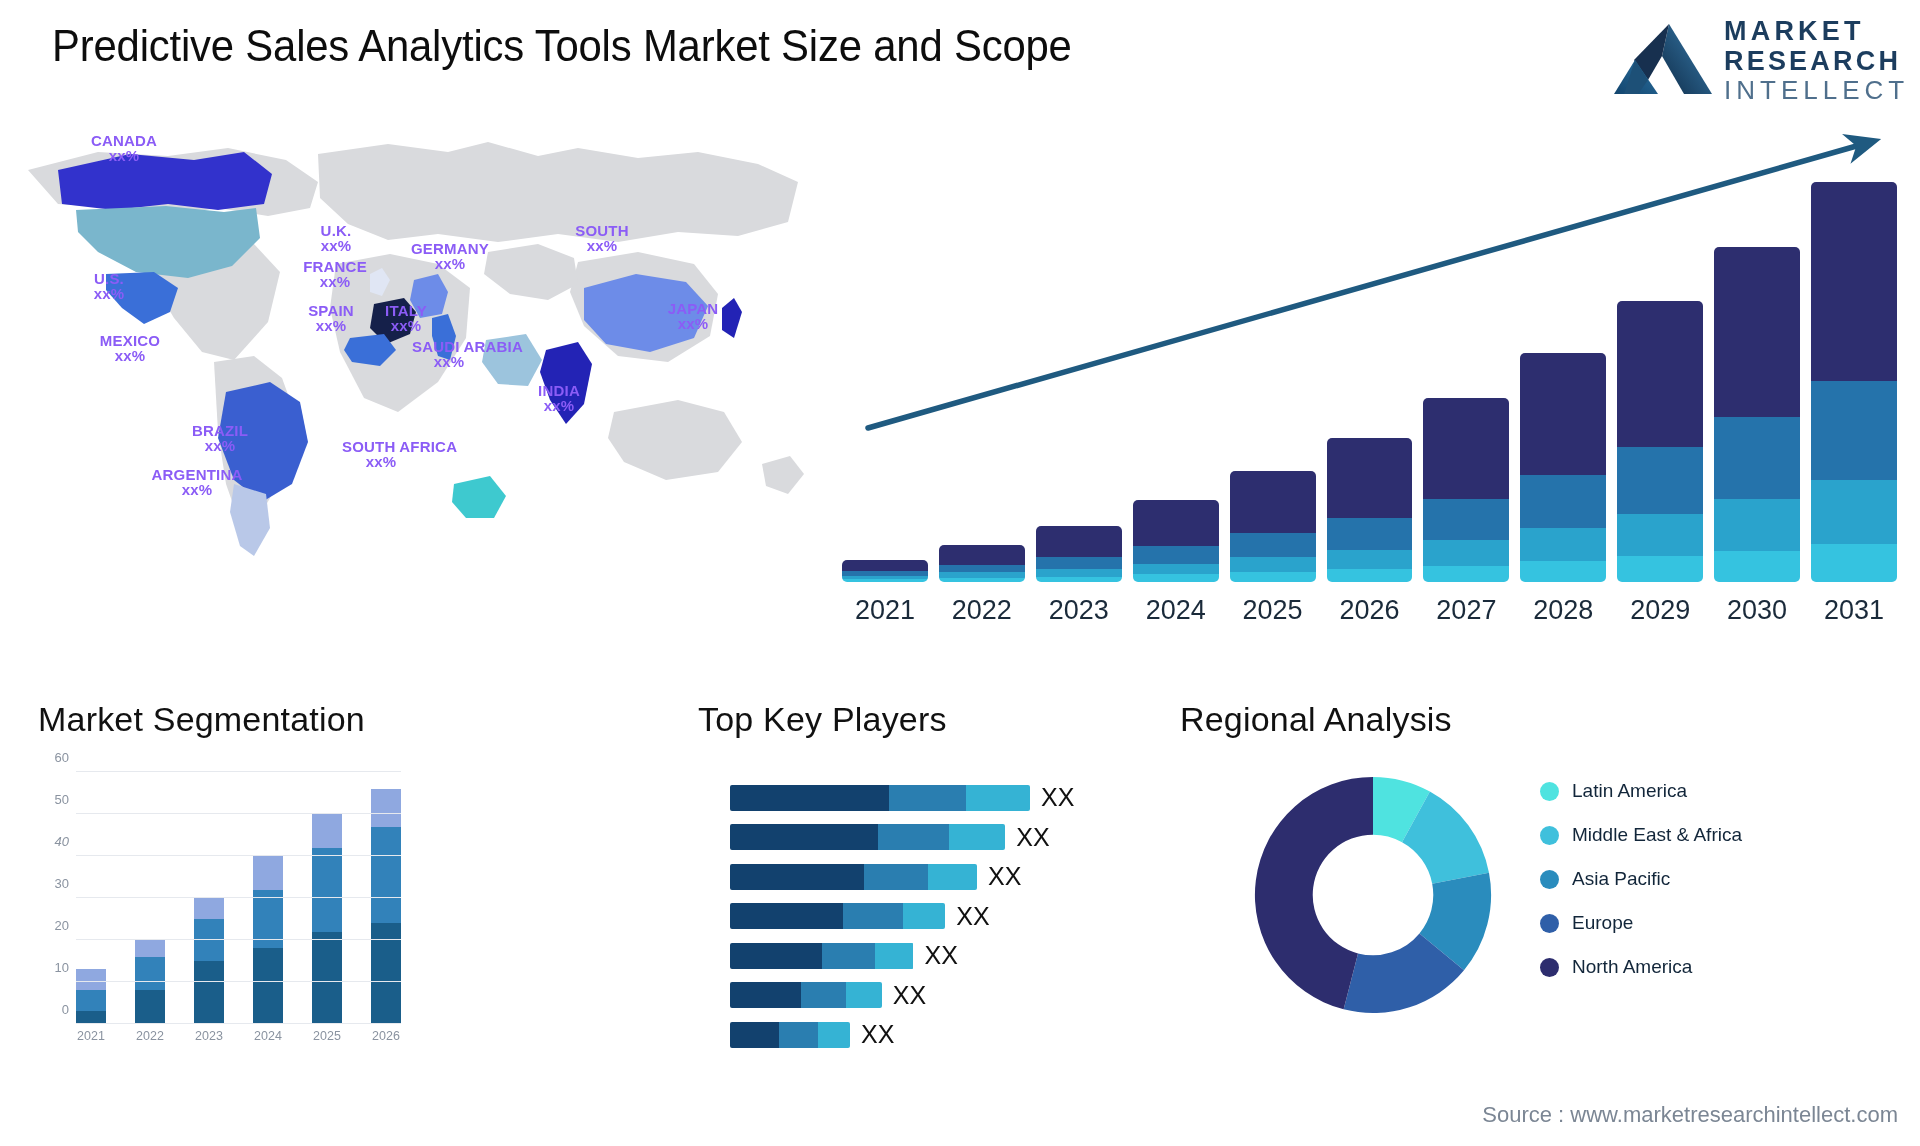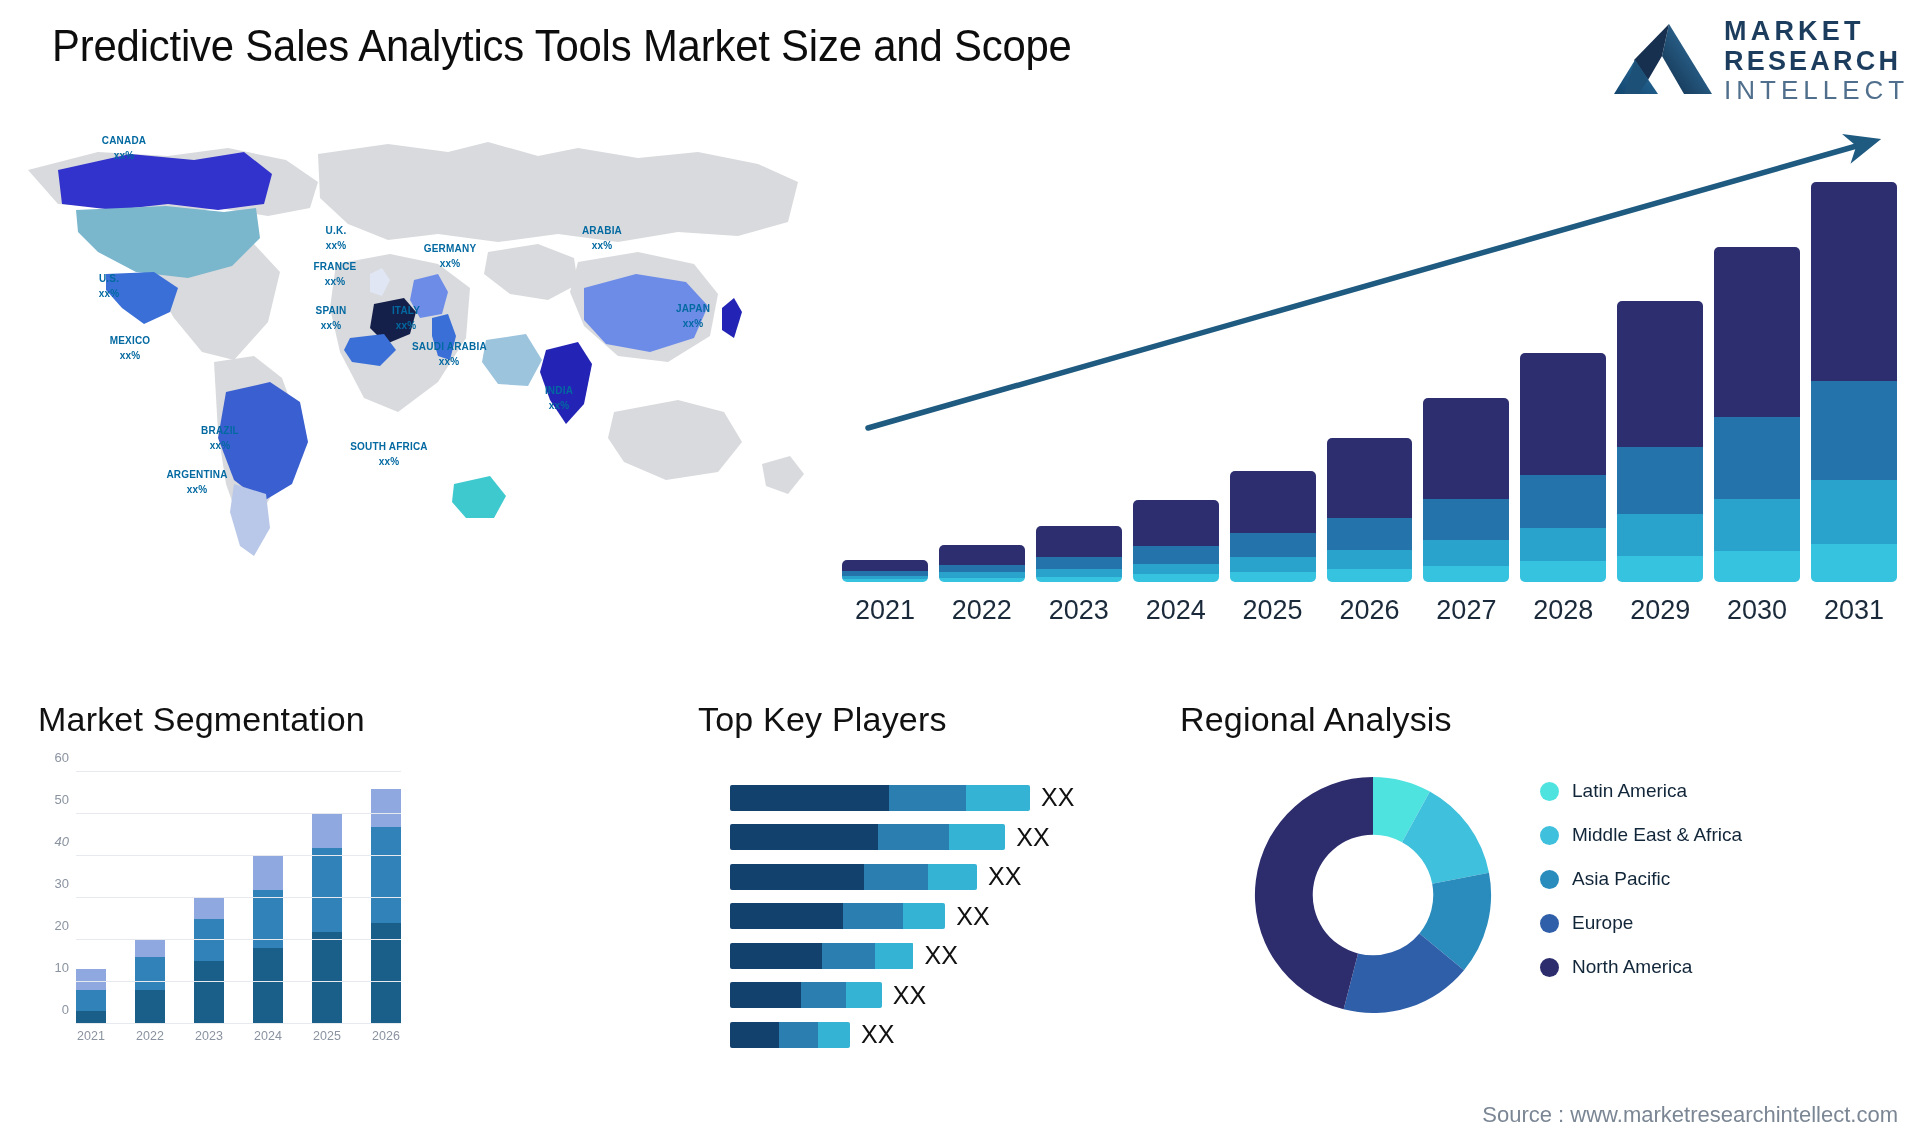--- a/index.html
+++ b/index.html
@@ -22,21 +22,21 @@
   #logo .mark { position:absolute; left:0; top:6px; width:102px; height:76px; }
   #logo .txt { position:absolute; left:112px; top:2px; }
   #logo .l1 { font-size:27px; font-weight:700; color:#1c3d5e; letter-spacing:4.2px; line-height:30px;}
   #logo .l2 { font-size:27px; font-weight:700; color:#1c3d5e; letter-spacing:3.2px; line-height:30px;}
   #logo .l3 { font-size:26px; font-weight:400; color:#4f6f8c; letter-spacing:5.0px; line-height:29px;}
 
   
   #map-wrap { position:absolute; left:18px; top:112px; width:800px; height:450px; }
   #map-wrap svg { width:100%; height:100%; display:block; }
   .map-label {
-    position:absolute; font-size:10px; font-weight:700; color:#0369a1;
+    position:absolute; font-size:15px; font-weight:700; color:#8b5cf6;
     line-height:14.5px; text-align:center; white-space:nowrap; letter-spacing:0.2px;
   }
 
   
   #mainchart { position:absolute; left:830px; top:120px; width:1080px; height:510px; }
   #mainchart .arrow { position:absolute; left:0; top:0; width:100%; height:100%; pointer-events:none;}
   .mbar-row { position:absolute; left:12px; bottom:48px; width:1055px; height:400px;
               display:flex; align-items:flex-end; gap:11px; }
   .mbar { position:relative; flex:1; display:flex; flex-direction:column; justify-content:flex-end;
           border-radius:5px; overflow:hidden; }
@@ -171,22 +171,22 @@
     <div class="map-label" style="left:56px; top:160px; width:70px;"><span>U.S.</span><br><span>xx%</span></div>
     <div class="map-label" style="left:68px; top:222px; width:88px;"><span>MEXICO</span><br><span>xx%</span></div>
     <div class="map-label" style="left:160px;top:312px; width:84px;"><span>BRAZIL</span><br><span>xx%</span></div>
     <div class="map-label" style="left:124px;top:356px; width:110px;"><span>ARGENTINA</span><br><span>xx%</span></div>
     <div class="map-label" style="left:288px;top:112px; width:60px;"><span>U.K.</span><br><span>xx%</span></div>
     <div class="map-label" style="left:276px;top:148px; width:82px;"><span>FRANCE</span><br><span>xx%</span></div>
     <div class="map-label" style="left:278px;top:192px; width:70px;"><span>SPAIN</span><br><span>xx%</span></div>
     <div class="map-label" style="left:384px;top:130px; width:96px;"><span>GERMANY</span><br><span>xx%</span></div>
     <div class="map-label" style="left:356px;top:192px; width:64px;"><span>ITALY</span><br><span>xx%</span></div>
     <div class="map-label" style="left:394px;top:228px; width:74px;"><span>SAUDI ARABIA</span><br><span>xx%</span></div>
-    <div class="map-label" style="left:332px;top:328px; width:78px;"><span>SOUTH AFRICA</span><br><span>xx%</span></div>
-    <div class="map-label" style="left:548px;top:112px; width:72px;"><span>ARABIA</span><br><span>xx%</span></div>
+    <div class="map-label" style="left:324px;top:328px; width:78px;"><span>SOUTH AFRICA</span><br><span>xx%</span></div>
+    <div class="map-label" style="left:548px;top:112px; width:72px;"><span>SOUTH</span><br><span>xx%</span></div>
     <div class="map-label" style="left:508px;top:272px; width:66px;"><span>INDIA</span><br><span>xx%</span></div>
     <div class="map-label" style="left:640px;top:190px; width:70px;"><span>JAPAN</span><br><span>xx%</span></div>
   </div>
 
   <div id="mainchart">
     <svg class="arrow" viewBox="0 0 1080 510">
       <defs>
         <marker id="ah" markerWidth="7" markerHeight="7" refX="3" refY="3.2" orient="auto">
           <path d="M0.4,0.4 L7,3.2 L0.4,6 L2.3,3.2 Z" fill="#1f5a80"></path>
         </marker>

